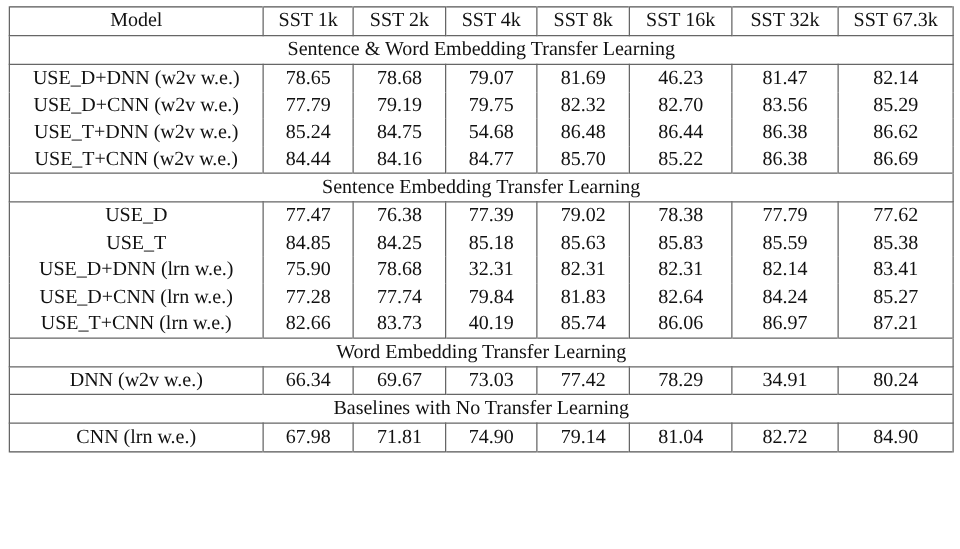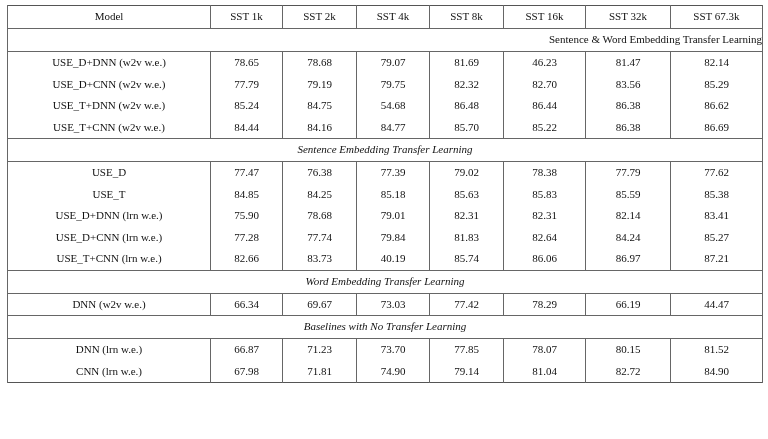--- a/index.html
+++ b/index.html
@@ -1,32 +1,32 @@
 <!DOCTYPE html>
 <html><head>
 <meta charset="utf-8">
 <style>
   html, body { margin: 0; padding: 0; background: #ffffff; }
   body { width: 768px; height: 439px; overflow: hidden; position: relative; }
   .tbl {
     position: absolute; left: 7px; top: 5px;
     border-collapse: collapse;
     font-family: "Liberation Serif", "DejaVu Serif", serif;
-    font-size: 11px; color: #111;
+    font-size: 16px; color: #111;
     border: 1.2px solid #555;
   }
   .tbl td, .tbl th {
     border-left: 1.2px solid #666; border-right: 1.2px solid #666;
     text-align: center; padding: 0; font-weight: normal;
     white-space: nowrap; line-height: 21.5px; height: 21.5px;
   }
   .tbl th { border-bottom: 1.2px solid #666; height: 22px; }
   .tbl tr.section td { border-top: 1.2px solid #666; border-bottom: 1.2px solid #666; height: 22px; }
-  .tbl tr.section.upright td { font-style: normal; text-align: right; }
-  .tbl tr.section.italic td { font-style: italic; }
+  .tbl tr.section.upright td { font-style: normal; }
+  .tbl tr.section.italic td { }
   col.c0 { width: 203px; } col.c1 { width: 72px; } col.c2 { width: 74px; } col.c3 { width: 73px; }
   col.c4 { width: 74px; } col.c5 { width: 82px; } col.c6 { width: 85px; } col.c7 { width: 92px; }
 </style>
 </head>
 <body>
 
 <table class="tbl">
   <colgroup>
     <col class="c0">
       <col class="c1">
@@ -113,21 +113,21 @@
         <td>85.18</td>
         <td>85.63</td>
         <td>85.83</td>
         <td>85.59</td>
         <td>85.38</td>
       </tr>
       <tr>
         <td>USE_D+DNN (lrn w.e.)</td>
         <td>75.90</td>
         <td>78.68</td>
-        <td>79.01</td>
+        <td>32.31</td>
         <td>82.31</td>
         <td>82.31</td>
         <td>82.14</td>
         <td>83.41</td>
       </tr>
       <tr>
         <td>USE_D+CNN (lrn w.e.)</td>
         <td>77.28</td>
         <td>77.74</td>
         <td>79.84</td>
@@ -149,35 +149,25 @@
       <tr class="section italic">
         <td colspan="8">Word Embedding Transfer Learning</td>
       </tr>
       <tr>
         <td>DNN (w2v w.e.)</td>
         <td>66.34</td>
         <td>69.67</td>
         <td>73.03</td>
         <td>77.42</td>
         <td>78.29</td>
-        <td>66.19</td>
-        <td>44.47</td>
+        <td>34.91</td>
+        <td>80.24</td>
       </tr>
       <tr class="section italic">
         <td colspan="8">Baselines with No Transfer Learning</td>
-      </tr>
-      <tr>
-        <td>DNN (lrn w.e.)</td>
-        <td>66.87</td>
-        <td>71.23</td>
-        <td>73.70</td>
-        <td>77.85</td>
-        <td>78.07</td>
-        <td>80.15</td>
-        <td>81.52</td>
       </tr>
       <tr>
         <td>CNN (lrn w.e.)</td>
         <td>67.98</td>
         <td>71.81</td>
         <td>74.90</td>
         <td>79.14</td>
         <td>81.04</td>
         <td>82.72</td>
         <td>84.90</td>

